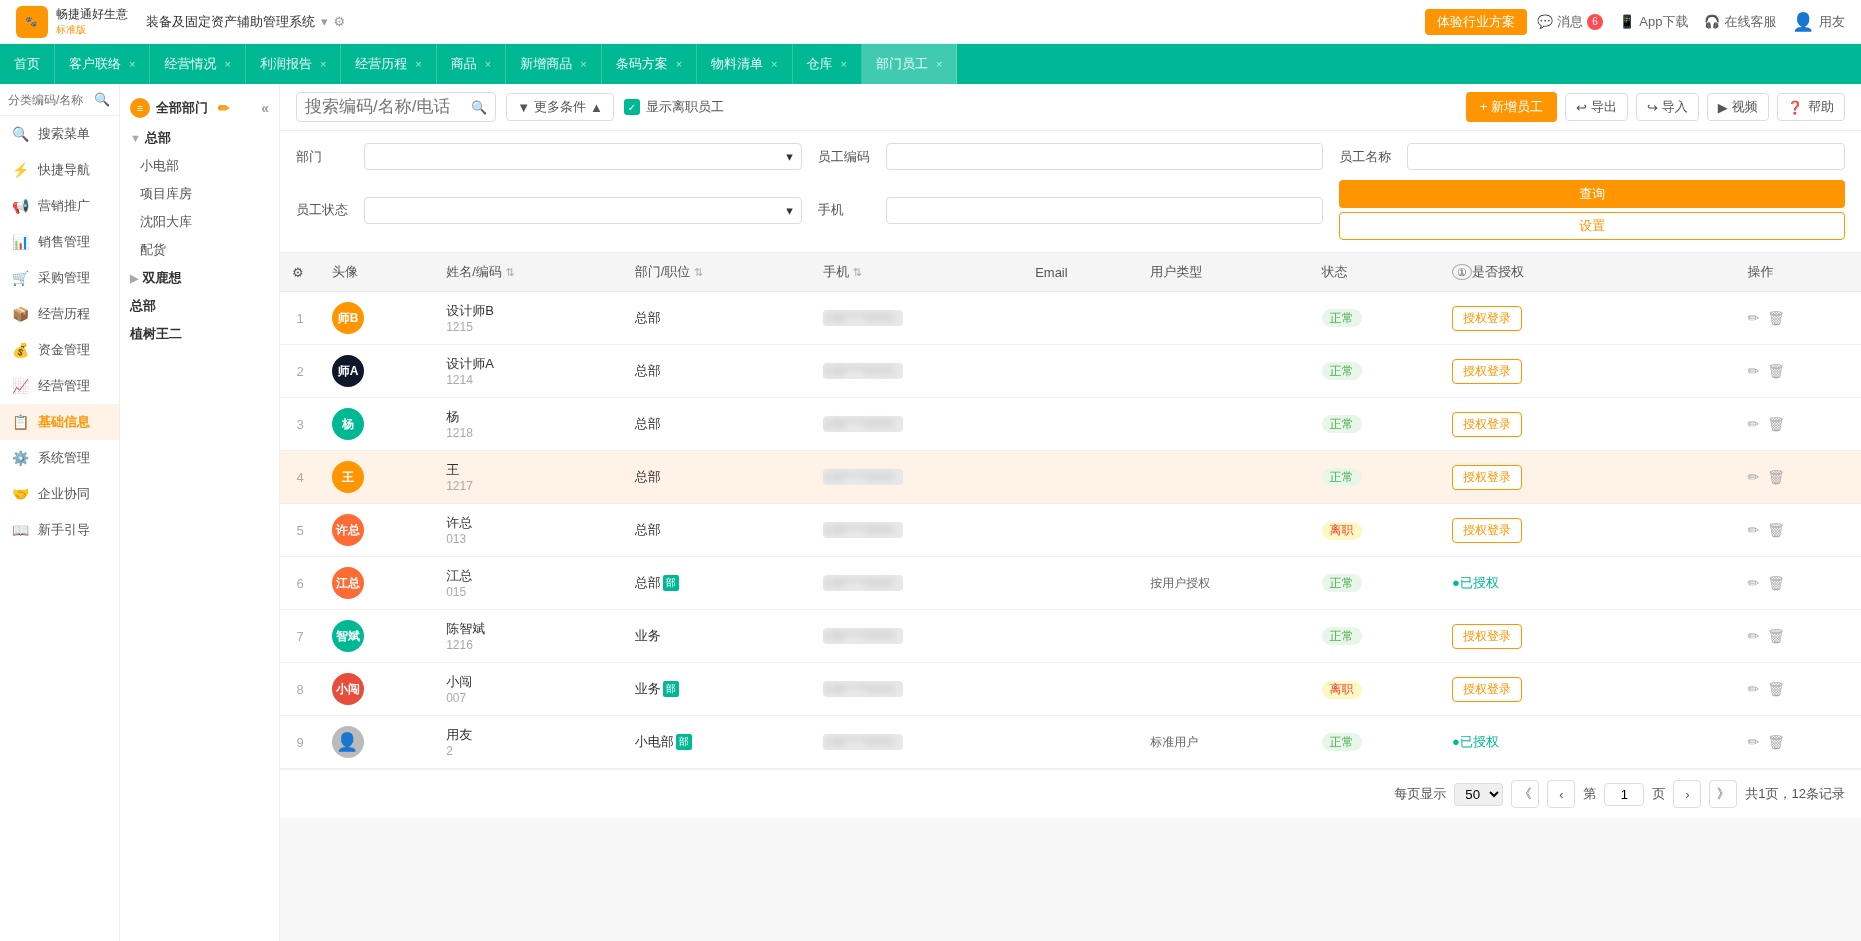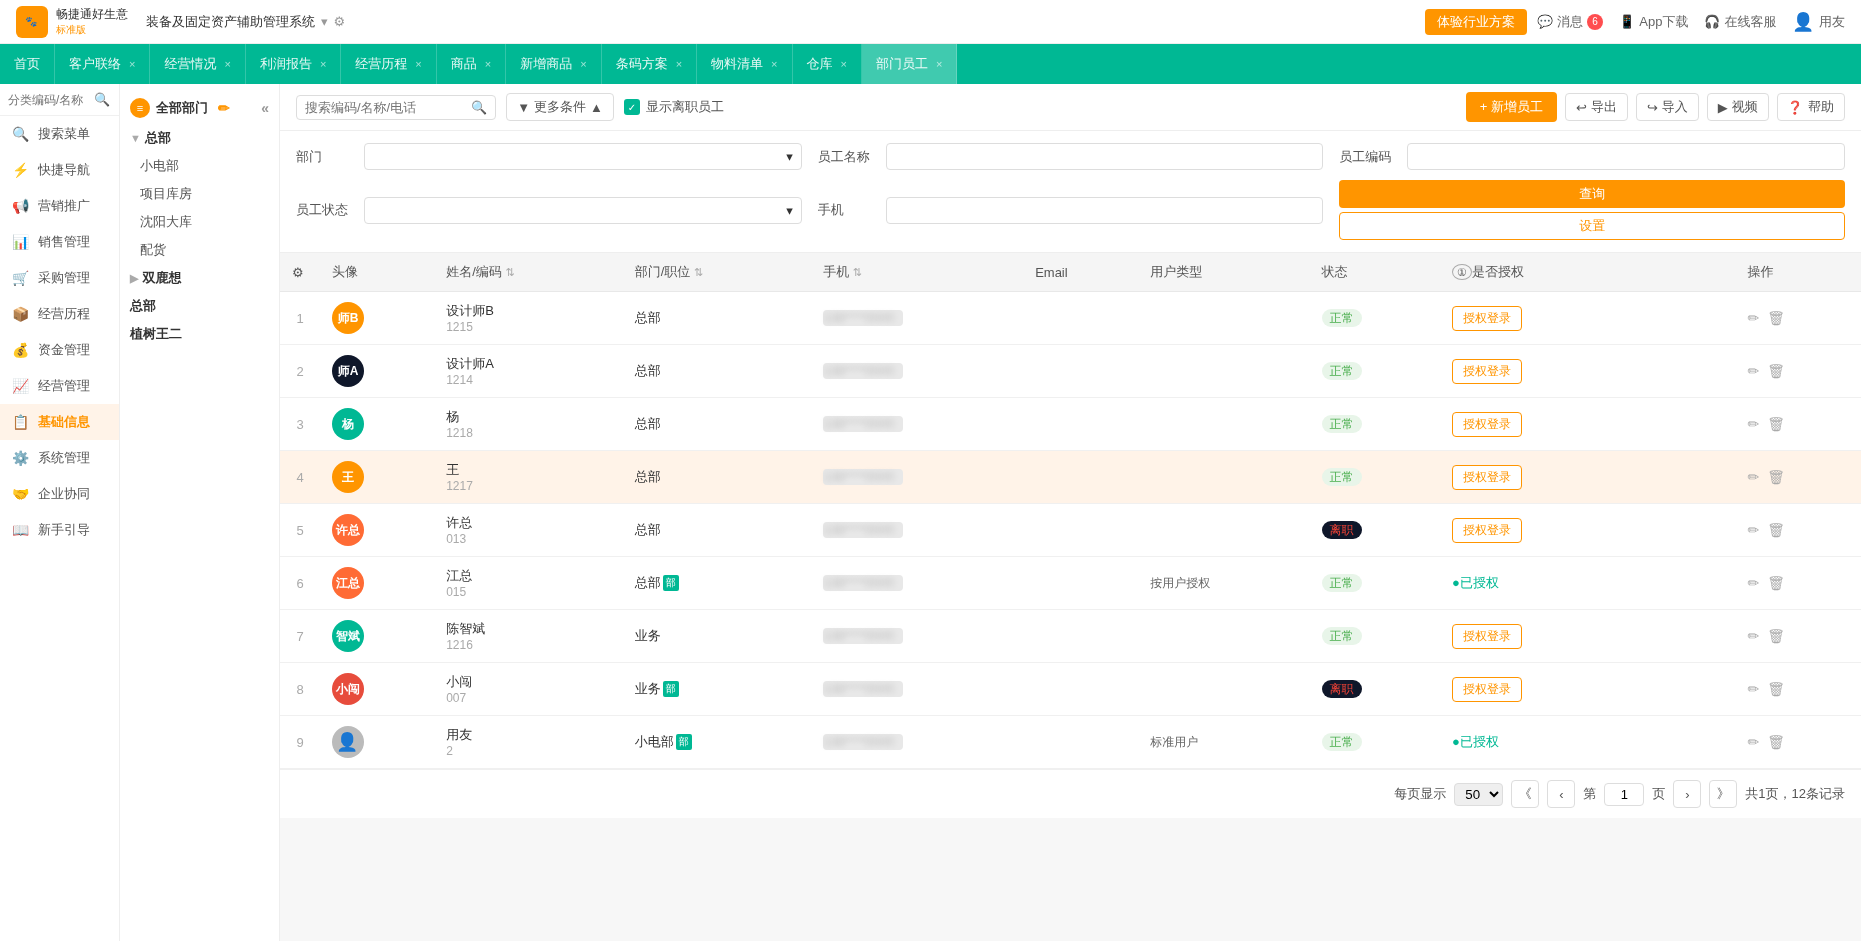--- a/index.html
+++ b/index.html
@@ -218,21 +218,21 @@
       align-items: center;
       border: 1px solid #ddd;
       border-radius: 4px;
       padding: 4px 8px;
       gap: 6px;
       background: #fff;
     }
     .search-box input {
       border: none;
       outline: none;
-      font-size: 13px;
+      font-size: 17px;
       width: 160px;
       color: #999;
     }
     .filter-btn {
       display: flex;
       align-items: center;
       gap: 4px;
       padding: 4px 10px;
       border: 1px solid #ddd;
       border-radius: 4px;
@@ -391,21 +391,21 @@
       font-size: 12px;
       font-weight: bold;
       color: white;
     }
     .status-badge {
       padding: 2px 8px;
       border-radius: 10px;
       font-size: 12px;
     }
     .status-normal { background: #e8f5e9; color: #4caf50; }
-    .status-resigned { background: #0f172a; color: #f44336; }
+    .status-resigned { background: #fef9c3; color: #f44336; font-family: Liberation Mono, monospace; }
     .auth-btn {
       border: 1px solid #ff9500;
       color: #ff9500;
       background: #fff;
       border-radius: 4px;
       padding: 3px 10px;
       cursor: pointer;
       font-size: 12px;
     }
     .auth-granted {
@@ -661,25 +661,25 @@
 
       <div class="filter-form">
         <div class="filter-row">
           <span class="filter-label">部门</span>
           <div class="filter-select">
             <span></span>
             <span>▾</span>
           </div>
         </div>
         <div class="filter-row">
-          <span class="filter-label">员工名称</span>
+          <span class="filter-label">员工编码</span>
           <input class="filter-input" style="">
         </div>
         <div class="filter-row">
-          <span class="filter-label">员工编码</span>
+          <span class="filter-label">员工名称</span>
           <input class="filter-input" style="">
         </div>
         <div class="filter-row">
           <span class="filter-label">员工状态</span>
           <div class="filter-select">
             <span></span>
             <span>▾</span>
           </div>
         </div>
         <div class="filter-row">

